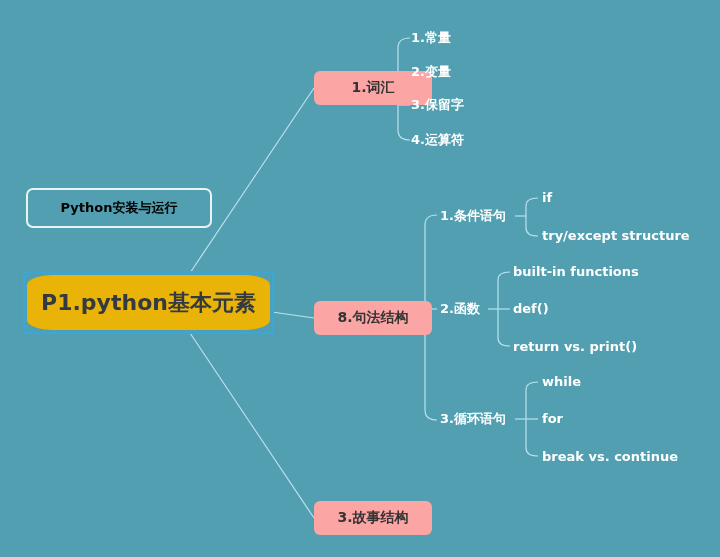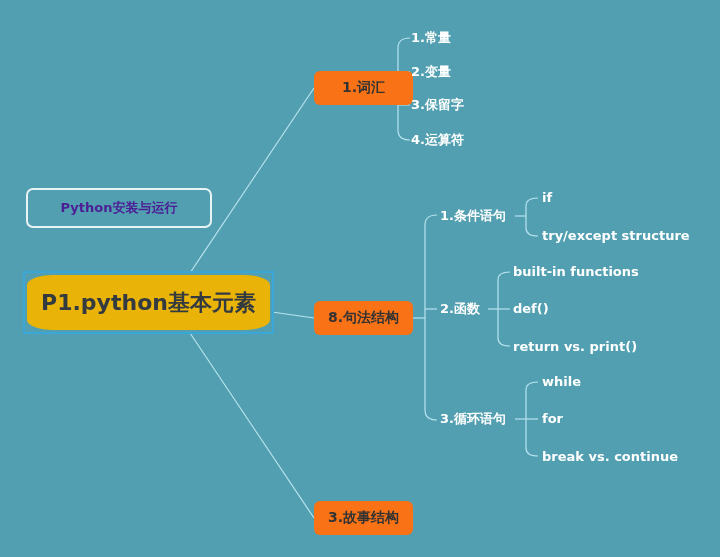--- a/index.html
+++ b/index.html
@@ -7,37 +7,37 @@
     width:720px; height:557px; overflow:hidden; position:relative;
     background:#519fb0;
     font-family:"DejaVu Sans", "Liberation Sans", sans-serif;
   }
   svg.lines { position:absolute; left:0; top:0; width:720px; height:557px; }
   .abs { position:absolute; }
   .side-box {
     left:26px; top:188px; width:186px; height:40px; box-sizing:border-box;
     border:2px solid #e8f3f6; border-radius:7px;
     display:flex; align-items:center; justify-content:center;
-    color:#4c1d95; font-weight:bold; font-size:13px;
+    color:#000000; font-weight:bold; font-size:13px;
   }
   .central-frame {
     left:23px; top:271px; width:251px; height:63px; box-sizing:border-box;
     border:2px solid #3aa7d8; 
   }
   .central {
     left:27px; top:275px; width:243px; height:55px;
     background:#eab308; border-radius:26px/10px;
     display:flex; align-items:center; justify-content:center;
     color:#333a40; font-size:22px; font-weight:bold;
   }
   .main-node {
-    background:#f97316; border-radius:6px;
+    background:#fca5a5; border-radius:6px;
     display:flex; align-items:center; justify-content:center;
     color:#333333; font-size:14px; font-weight:bold;
-    width:99px; height:34px;
+    width:118px; height:34px;
   }
   .lbl {
     color:#ffffff; font-weight:bold; font-size:13px; white-space:nowrap;
     line-height:18px;
   }
 </style>
 </head>
 <body>
 
 <svg class="lines" viewBox="0 0 720 557">

